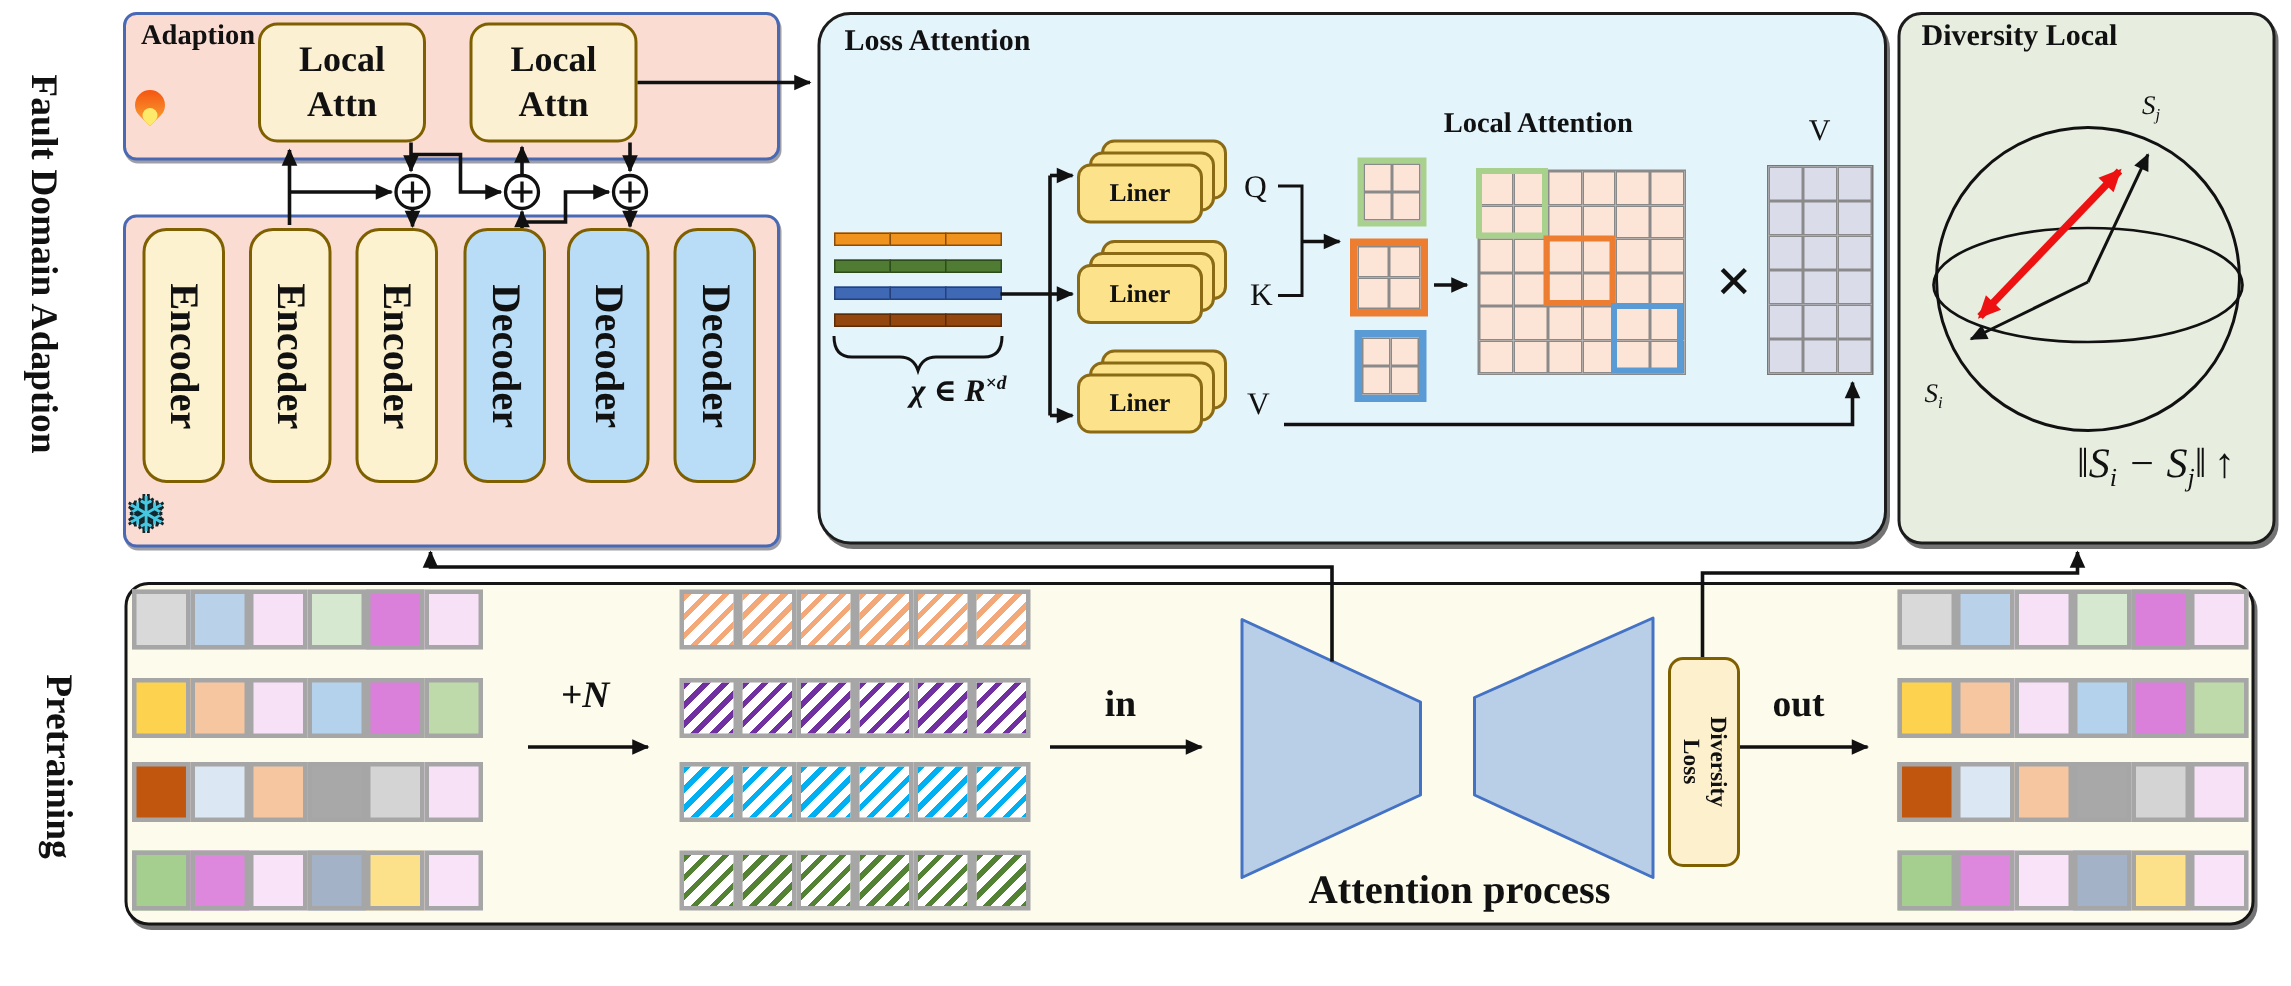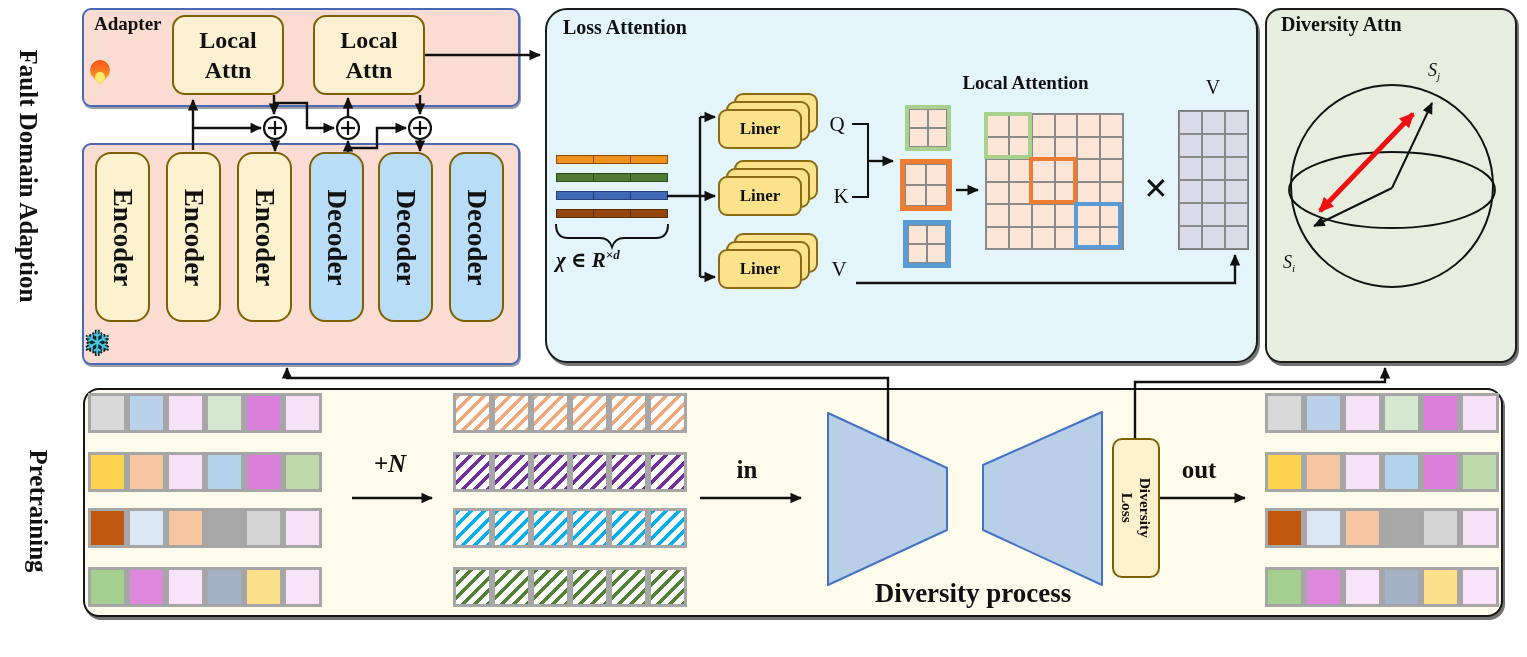--- a/index.html
+++ b/index.html
@@ -27,21 +27,21 @@
   .gov{position:absolute;box-sizing:border-box;background:transparent;border-style:solid;}
   .bar{height:9px;margin-bottom:9px;display:flex;}
   .seg{flex:1;box-sizing:border-box;border:1.4px solid;margin-left:-1.4px;}
   .seg:first-child{margin-left:0;}
   .linerstack{position:absolute;width:100px;height:58px;}
   .llayer{position:absolute;width:84px;height:40px;box-sizing:border-box;background:#fbe28b;border:2px solid #8a6a14;border-radius:9px;}
   .lfront{display:flex;align-items:center;justify-content:center;font-weight:bold;font-size:17px;}
   .qkv{position:absolute;font-size:21px;width:30px;text-align:center;}
   .mathit{font-style:italic;}
   .sub{font-size:0.62em;vertical-align:-0.35em;font-style:italic;}
-  .formula{position:absolute;font-size:28px;font-style:italic;text-align:left;}
+  .formula{position:absolute;font-size:28px;font-style:italic;text-align:right;}
   .uparrow{font-style:normal;font-weight:bold;margin-left:5px;}
   .divlossbox{position:absolute;left:1112px;top:438px;width:48px;height:140px;box-sizing:border-box;
       background:#fcf0cd;border:2.5px solid #7f6000;border-radius:10px;display:flex;align-items:center;justify-content:center;}
   .divlossbox .inner{transform:rotate(90deg);width:130px;text-align:center;font-weight:bold;font-size:15.5px;line-height:1.15;}
   .flame{position:absolute;left:88px;top:58px;width:24px;height:30px;}
   .flame .outer{position:absolute;left:2px;top:2px;width:20px;height:20px;background:linear-gradient(135deg,#fca936,#f3470b);
       border-radius:0 50% 50% 50%;transform:rotate(-135deg);}
   .flame .innerf{position:absolute;left:7px;top:14px;width:10px;height:10px;background:#fde96a;
       border-radius:0 50% 50% 50%;transform:rotate(-135deg);}
   .snow{position:absolute;left:84px;top:324px;font-size:32px;color:#45c8e0;font-family:"DejaVu Sans",sans-serif;
@@ -51,21 +51,21 @@
 </style>
 </head>
 <body>
 
 <div id="fig">
 
   <div class="sidelabel" style="left:-122px;top:162px;width:300px;">Fault Domain Adaption</div>
   <div class="sidelabel" style="left:-72px;top:497px;width:220px;">Pretraining</div>
 
   <div class="panel pinkbox" style="left:82px;top:8px;width:438px;height:99px;"></div>
-  <div class="title" style="left:94px;top:13px;font-size:19px;">Adapter</div>
+  <div class="title" style="left:94px;top:13px;font-size:19px;">Adaption</div>
   <div class="flame">
       <div class="outer"></div>
       <div class="innerf"></div>
     </div>
 
   <div class="attnpill" style="left:172px;">
     <span>Local</span>
     <span>Attn</span>
   </div>
   <div class="attnpill" style="left:313px;">
@@ -229,23 +229,26 @@
       <div class="gcell" style="background: rgb(219, 220, 234);"></div>
       <div class="gcell" style="background: rgb(219, 220, 234);"></div>
       <div class="gcell" style="background: rgb(219, 220, 234);"></div>
       <div class="gcell" style="background: rgb(219, 220, 234);"></div>
       <div class="gcell" style="background: rgb(219, 220, 234);"></div>
       <div class="gcell" style="background: rgb(219, 220, 234);"></div>
       <div class="gcell" style="background: rgb(219, 220, 234);"></div>
     </div>
 
   <div class="panel greenpanel" style="left:1265px;top:8px;width:252px;height:355px;"></div>
-  <div class="title lab" style="left:1281px;top:13px;">Diversity Attn</div>
+  <div class="title lab" style="left:1281px;top:13px;">Diversity Local</div>
   <div class="lab mathit" style="left:1428px;top:60px;font-size:18px;"><span>S</span><span class="sub">j</span></div>
   <div class="lab mathit" style="left:1283px;top:252px;font-size:18px;"><span>S</span><span class="sub">i</span></div>
+  <div class="formula lab" style="left:1320px;top:294px;width:170px;">
+    <span style="font-style:normal;">‖</span><span>S</span><span class="sub">i</span><span> − </span><span>S</span><span class="sub">j</span><span style="font-style:normal;">‖</span><span class="uparrow">↑</span>
+  </div>
 
   <div class="panel pretrainbox" style="left:83px;top:388px;width:1420px;height:229px;"></div>
 
   <div class="row" style="left:88px;top:393px;">
       <div class="sq" style="background: rgb(217, 217, 217);"></div>
       <div class="sq" style="background: rgb(185, 210, 234);"></div>
       <div class="sq" style="background: rgb(247, 225, 247);"></div>
       <div class="sq" style="background: rgb(215, 232, 209);"></div>
       <div class="sq" style="background: rgb(218, 127, 218);"></div>
       <div class="sq" style="background: rgb(247, 225, 247);"></div>
@@ -305,21 +308,21 @@
       <div class="sq" style="background: repeating-linear-gradient(135deg, rgb(84, 130, 53) 0px, rgb(84, 130, 53) 3.5px, rgb(255, 255, 255) 3.5px, rgb(255, 255, 255) 9px);"></div>
       <div class="sq" style="background: repeating-linear-gradient(135deg, rgb(84, 130, 53) 0px, rgb(84, 130, 53) 3.5px, rgb(255, 255, 255) 3.5px, rgb(255, 255, 255) 9px);"></div>
       <div class="sq" style="background: repeating-linear-gradient(135deg, rgb(84, 130, 53) 0px, rgb(84, 130, 53) 3.5px, rgb(255, 255, 255) 3.5px, rgb(255, 255, 255) 9px);"></div>
       <div class="sq" style="background: repeating-linear-gradient(135deg, rgb(84, 130, 53) 0px, rgb(84, 130, 53) 3.5px, rgb(255, 255, 255) 3.5px, rgb(255, 255, 255) 9px);"></div>
       <div class="sq" style="background: repeating-linear-gradient(135deg, rgb(84, 130, 53) 0px, rgb(84, 130, 53) 3.5px, rgb(255, 255, 255) 3.5px, rgb(255, 255, 255) 9px);"></div>
       <div class="sq" style="background: repeating-linear-gradient(135deg, rgb(84, 130, 53) 0px, rgb(84, 130, 53) 3.5px, rgb(255, 255, 255) 3.5px, rgb(255, 255, 255) 9px);"></div>
     </div>
 
   <div class="lab" style="left:723px;top:456px;width:48px;text-align:center;font-size:25px;font-weight:bold;">in</div>
 
-  <div class="lab" style="left:845px;top:578px;width:256px;text-align:center;font-size:27px;font-weight:bold;">Diversity process</div>
+  <div class="lab" style="left:845px;top:578px;width:256px;text-align:center;font-size:27px;font-weight:bold;">Attention process</div>
 
   <div class="divlossbox">
     <div class="inner">
       <div>Diversity</div>
       <div>Loss</div>
     </div>
   </div>
 
   <div class="lab" style="left:1168px;top:456px;width:62px;text-align:center;font-size:25px;font-weight:bold;">out</div>
 

